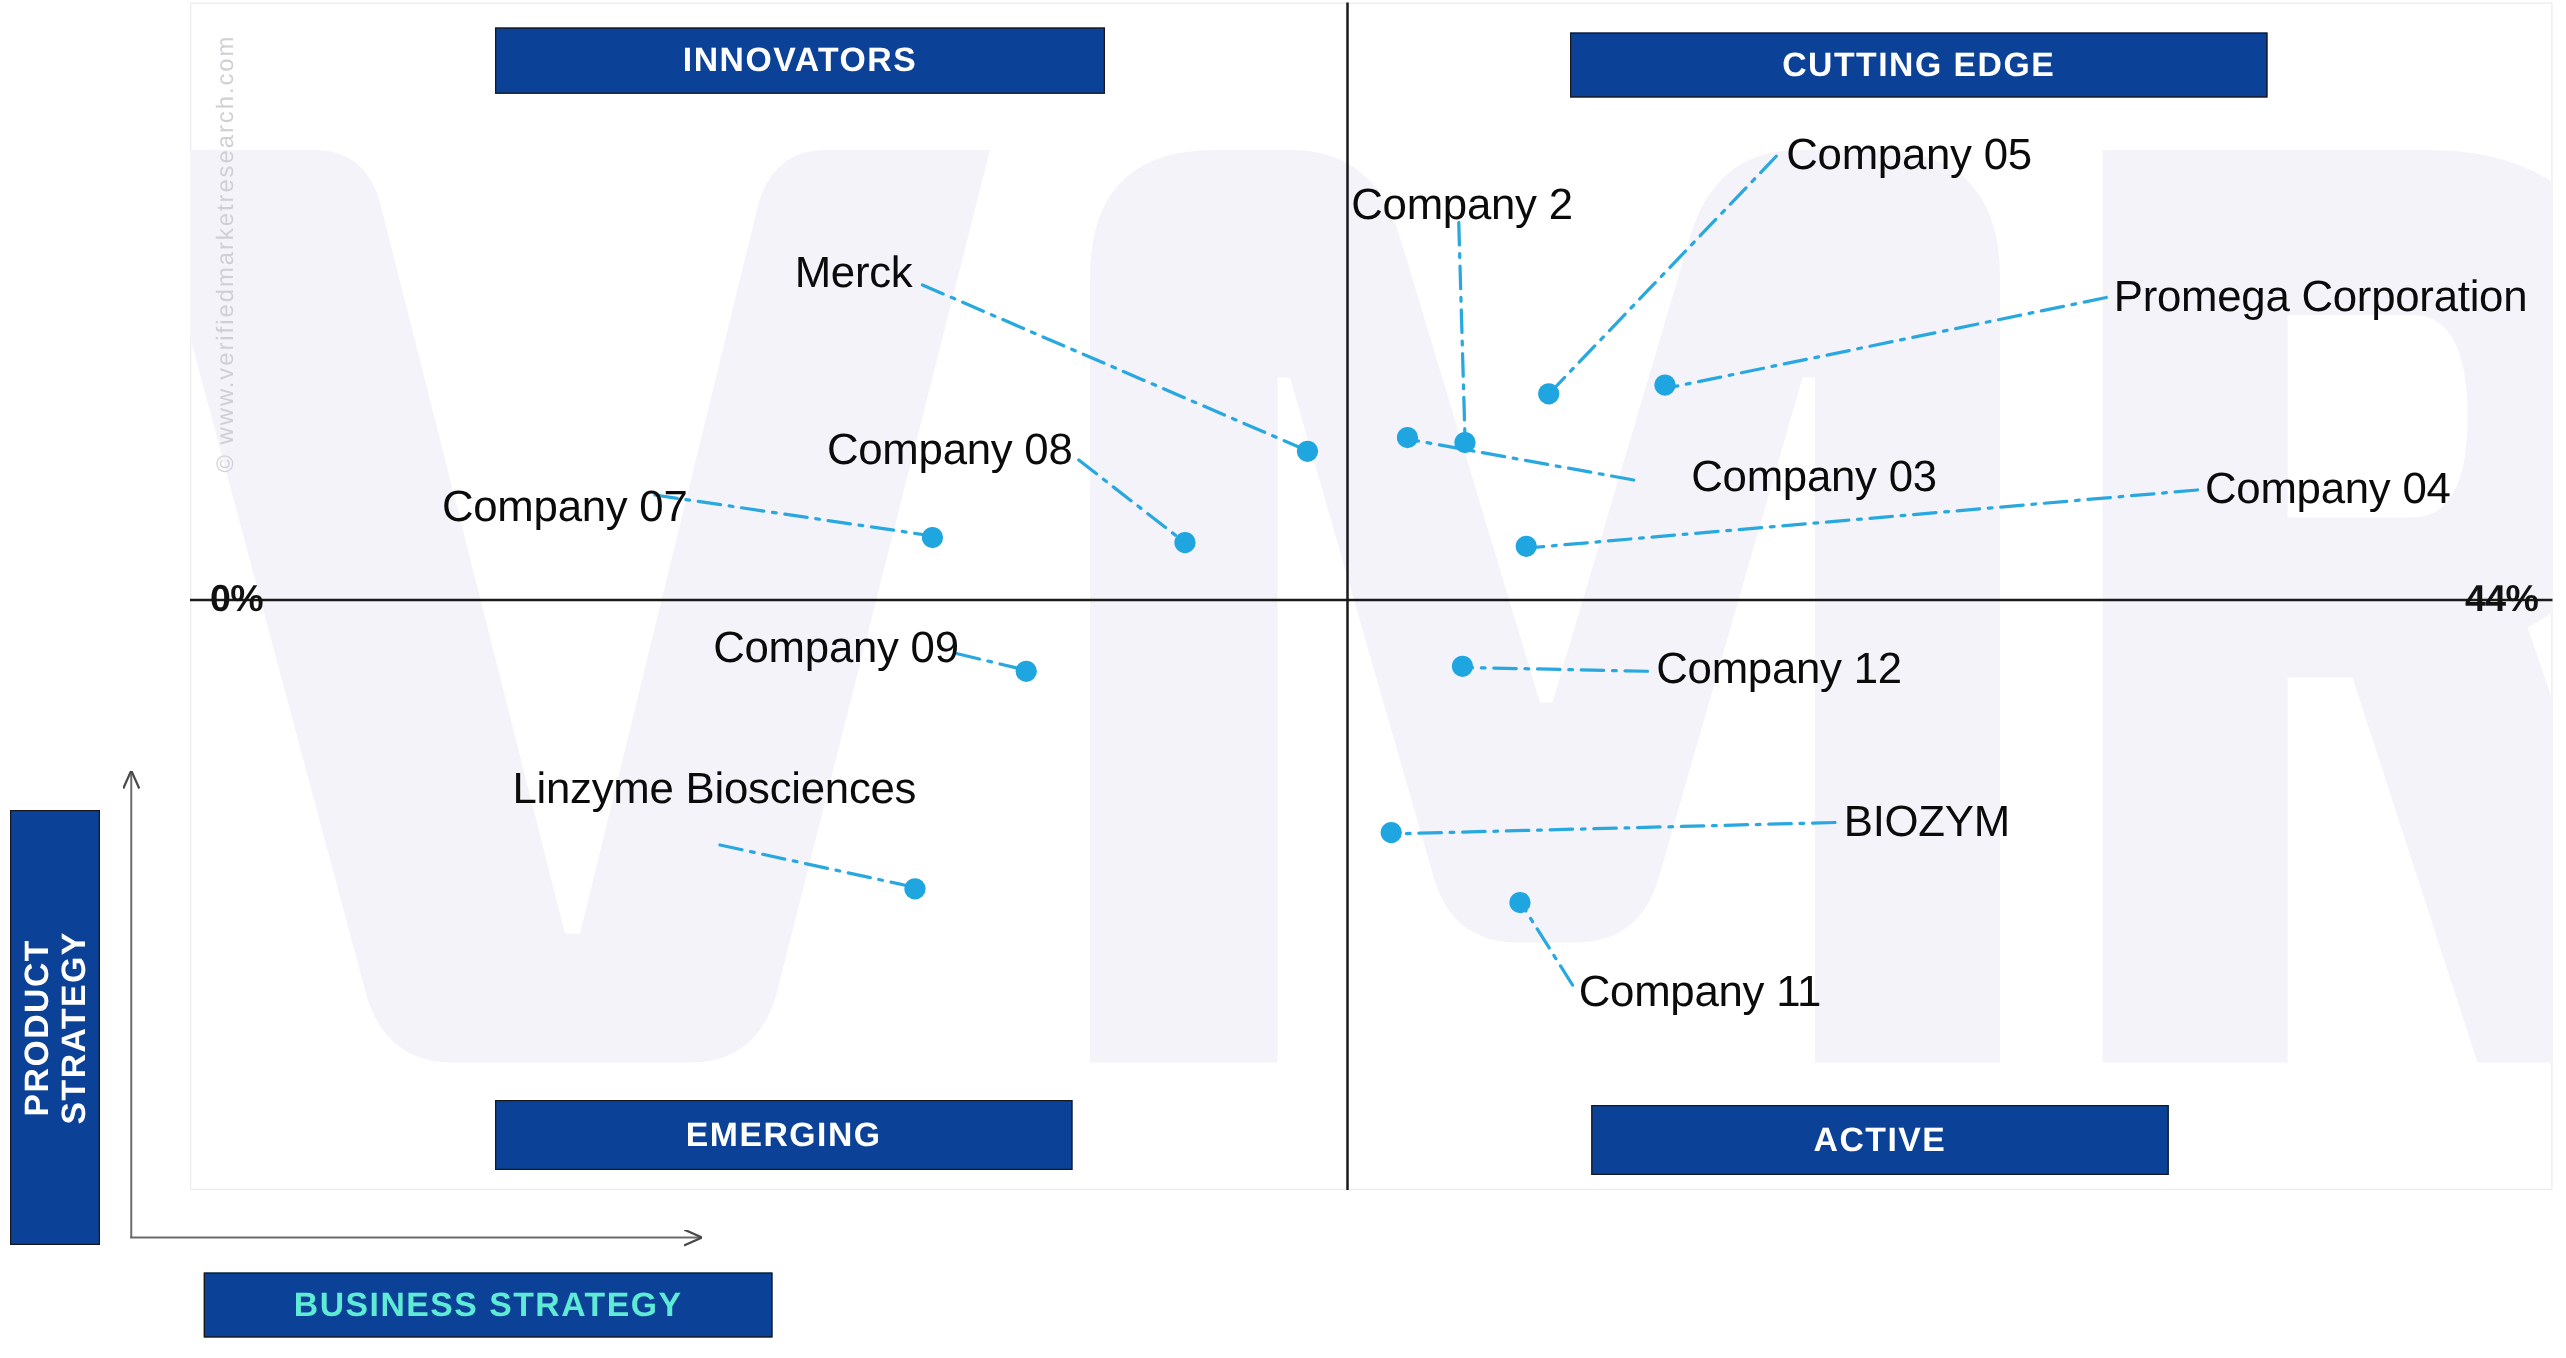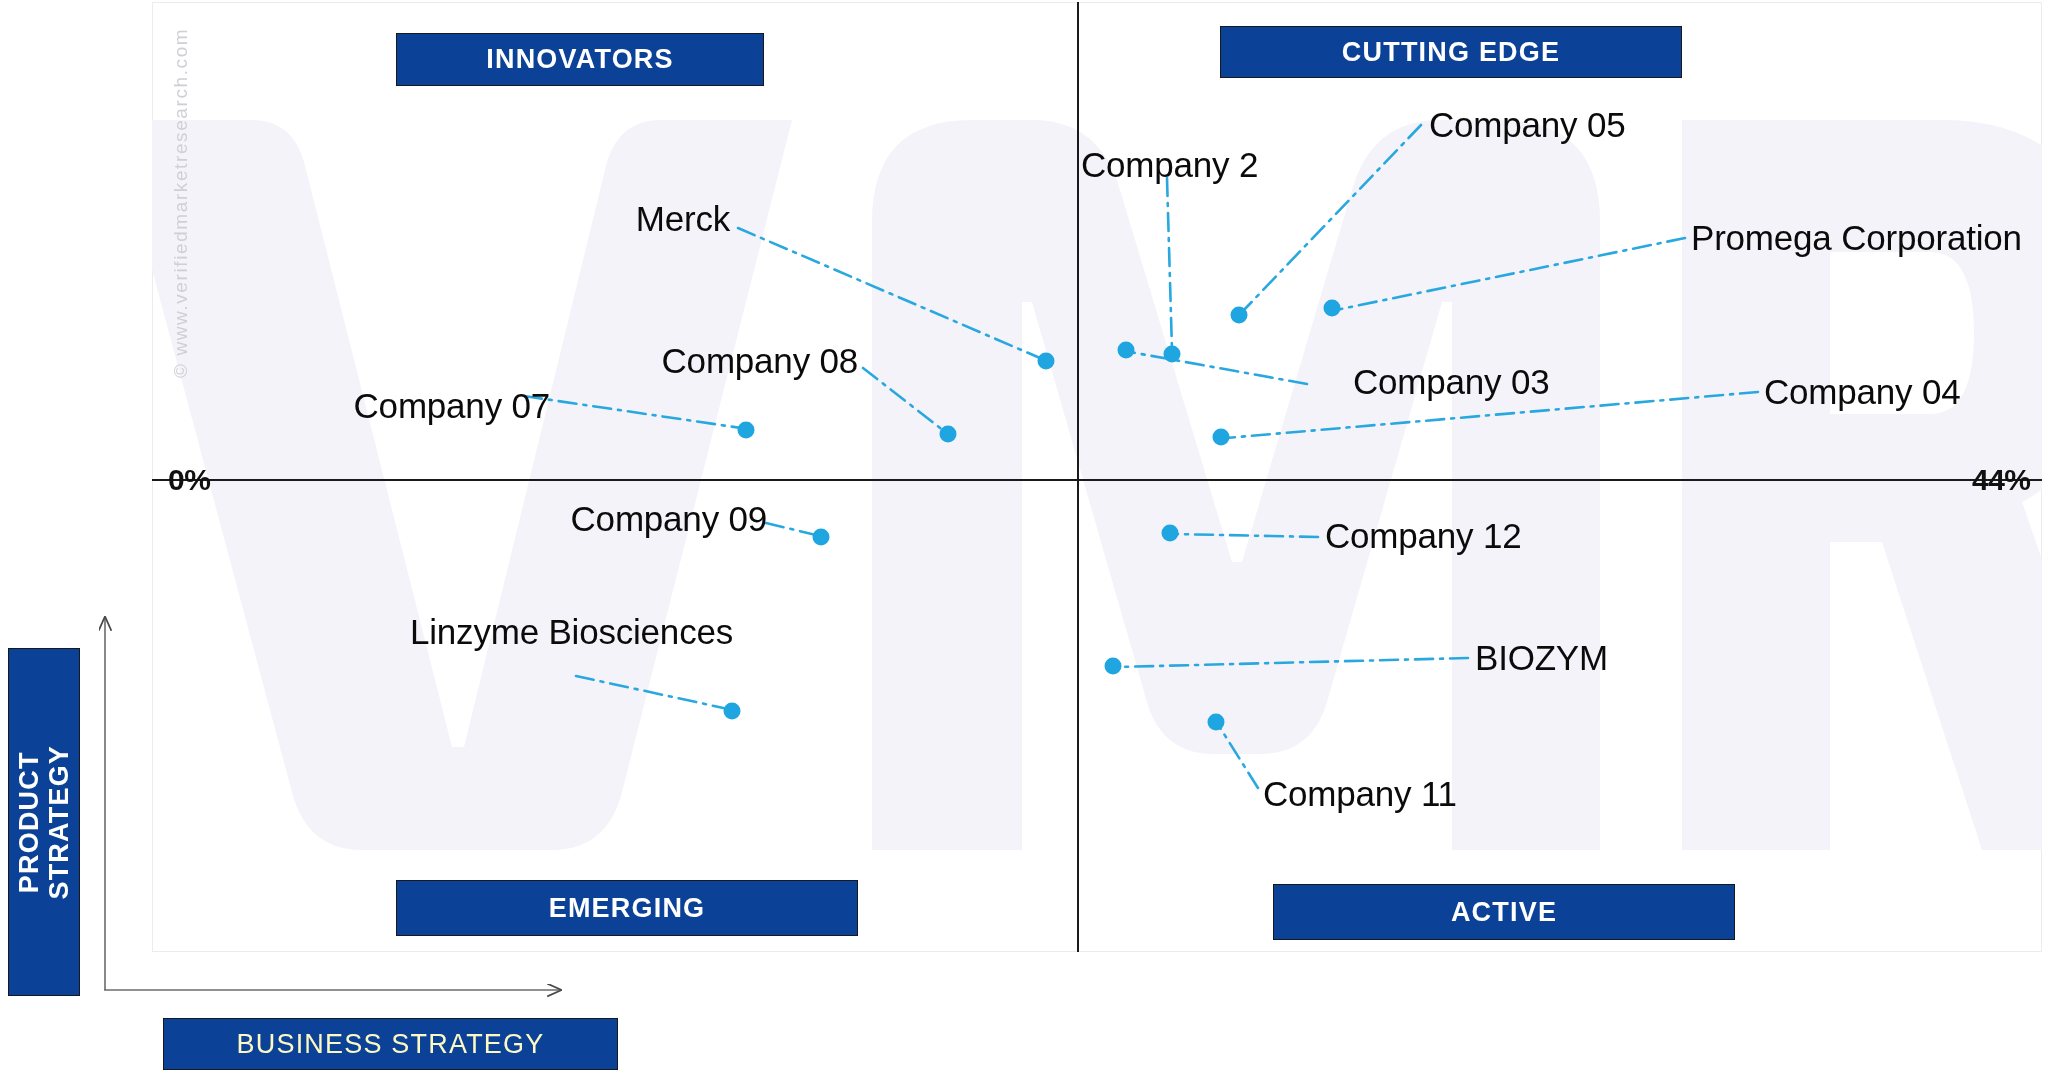--- a/index.html
+++ b/index.html
@@ -33,41 +33,41 @@
   #tick-zero{left:168px;top:465px;}
   #tick-hundred{left:1972px;top:465px;}
 
   
   .quad-banner{
     position:absolute;background:#0b4298;border:1.5px solid #16181c;
     display:flex;align-items:center;justify-content:center;
     color:#ffffff;font-weight:bold;letter-spacing:1.2px;
     font-size:27px;box-sizing:border-box;
   }
-  #banner-innovators{left:396px;top:33px;width:368px;height:53px;}
-  #banner-cutting-edge{left:1220px;top:26px;width:462px;height:52px;}
+  #banner-innovators{left:396px;top:22px;width:488px;height:53px;}
+  #banner-cutting-edge{left:1256px;top:26px;width:558px;height:52px;}
   #banner-emerging{left:396px;top:880px;width:462px;height:56px;}
   #banner-active{left:1273px;top:884px;width:462px;height:56px;}
 
   
   #axis-title-product{
     position:absolute;left:8px;top:648px;width:72px;height:348px;
     background:#0b4298;border:1.5px solid #16181c;box-sizing:border-box;
     display:flex;align-items:center;justify-content:center;
   }
   #axis-title-product span{
     transform:rotate(-90deg);white-space:nowrap;color:#fff;
     font-weight:bold;font-size:27px;letter-spacing:1.2px;
     text-align:center;line-height:1.12;
   }
   #axis-title-business{
     position:absolute;left:163px;top:1018px;width:455px;height:52px;
     background:#0b4298;border:1.5px solid #16181c;box-sizing:border-box;
     display:flex;align-items:center;justify-content:center;
-    color:#fef9c3;font-weight:normal;font-size:27px;letter-spacing:1.2px;
+    color:#5eead4;font-weight:bold;font-size:27px;letter-spacing:1.2px;
   }
 
   
   #outer-axes{position:absolute;left:0;top:590px;width:760px;height:450px;}
 
   
   #site-watermark{
     position:absolute;left:170px;top:378px;
     transform:rotate(-90deg);transform-origin:left top;
     color:#cfcfd4;font-size:19px;letter-spacing:1.6px;white-space:nowrap;

